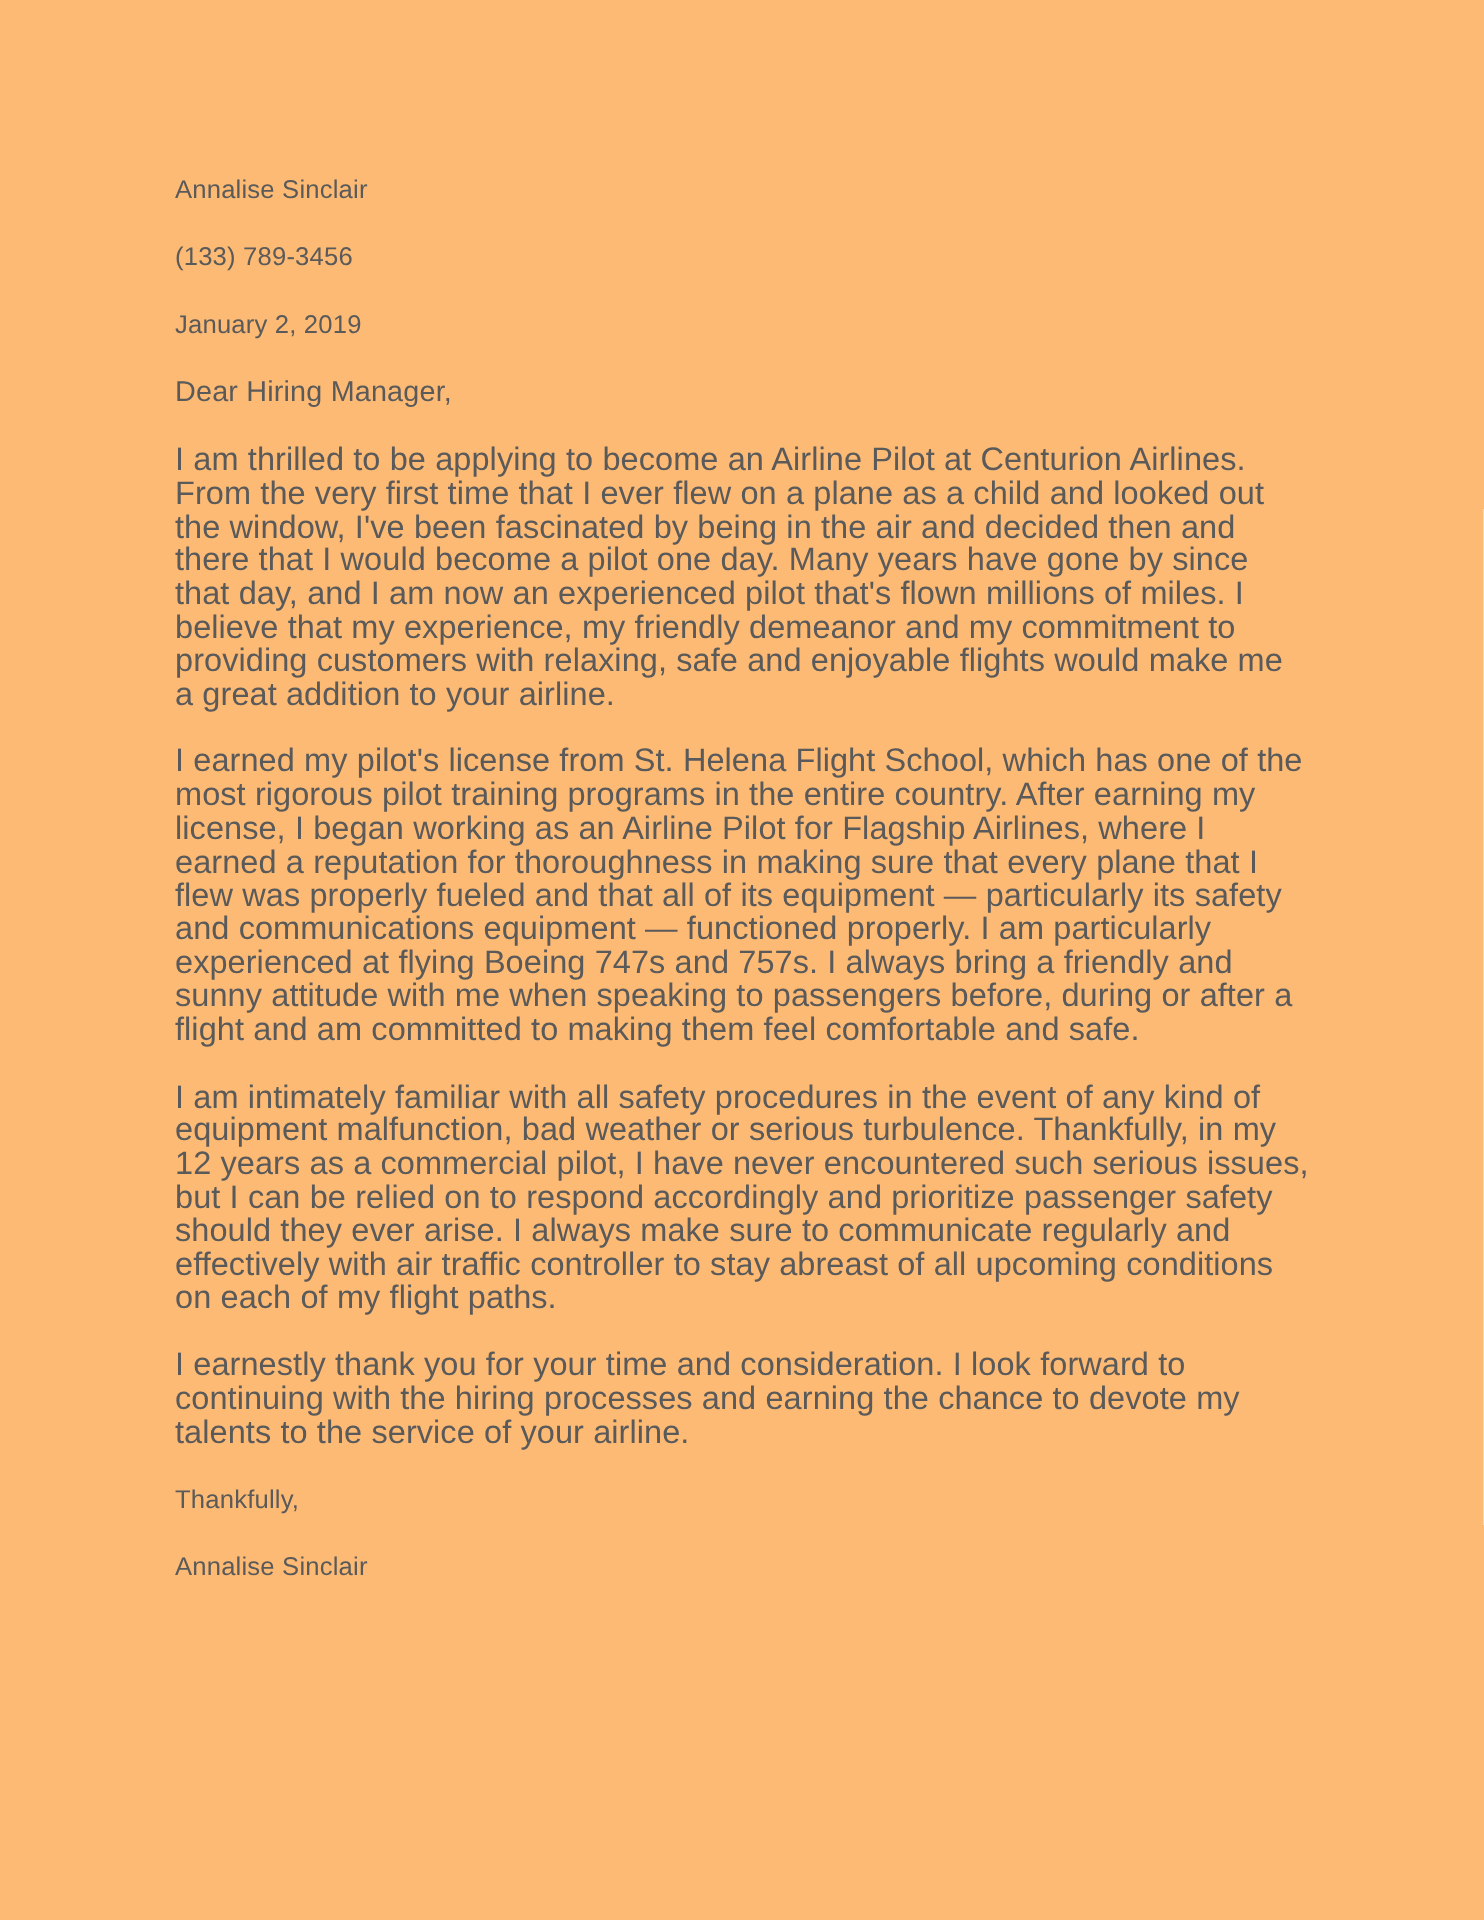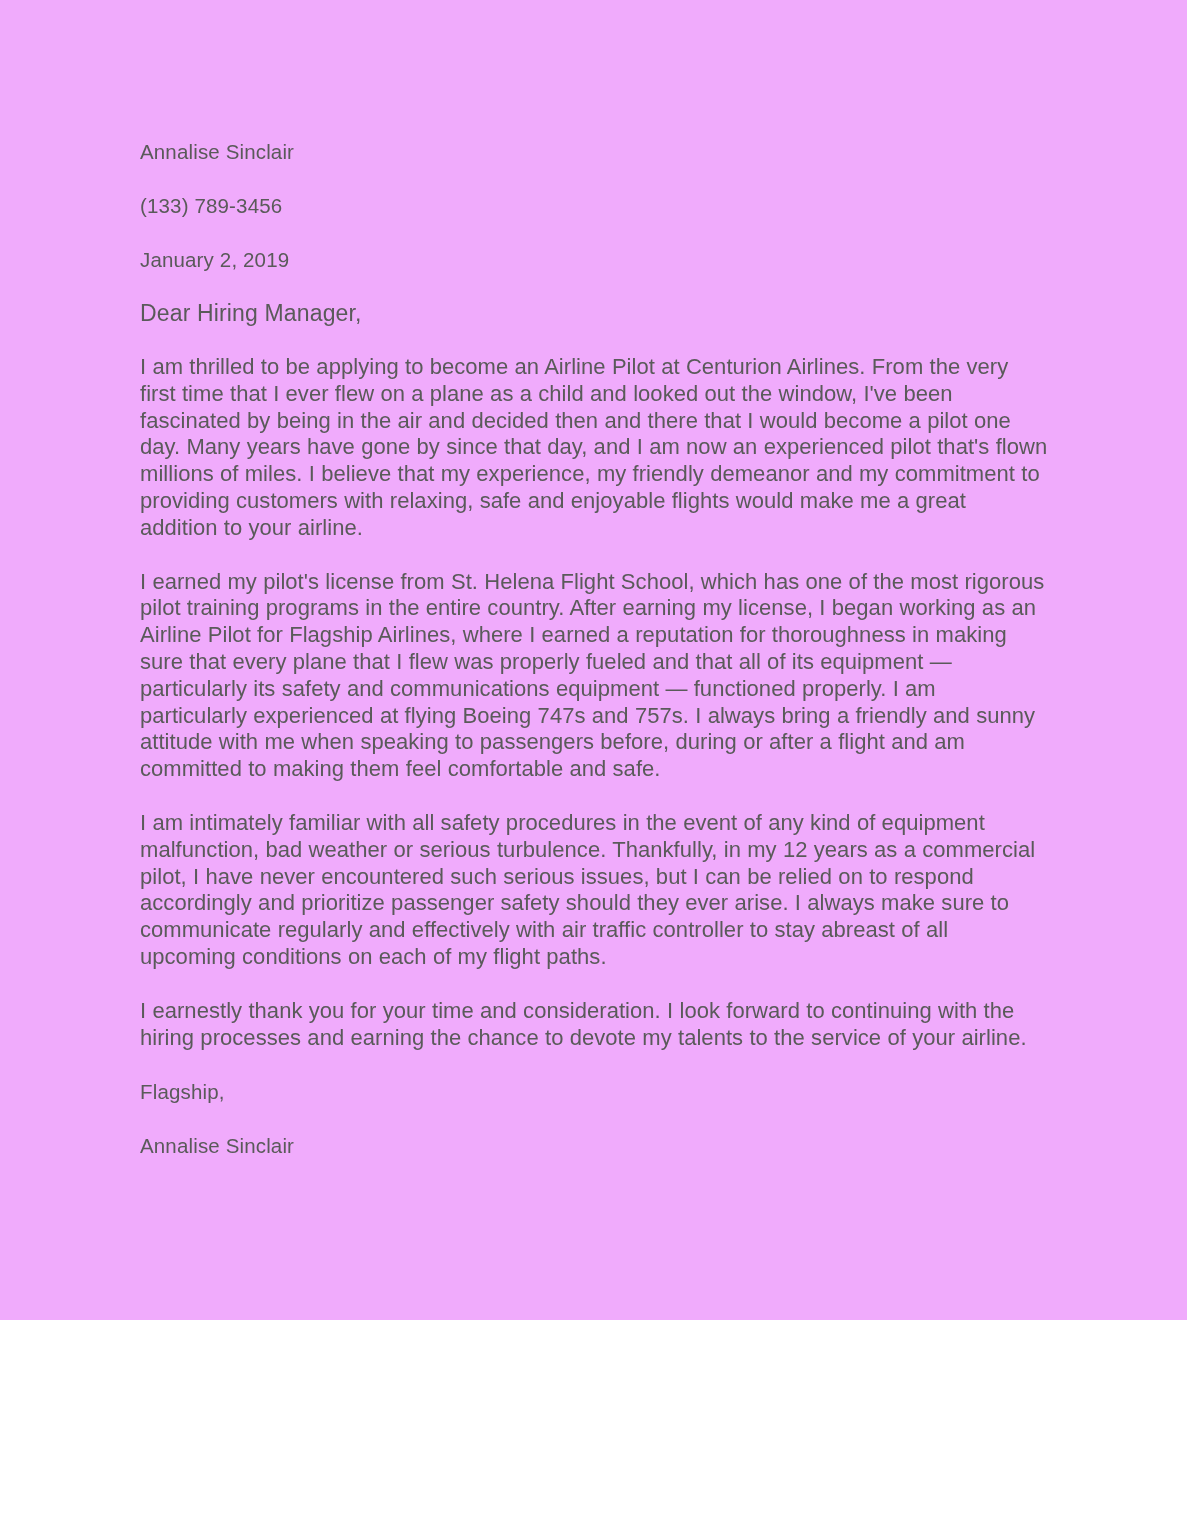--- a/index.html
+++ b/index.html
@@ -9,22 +9,22 @@
   }
   body {
     width: 1187px;
     height: 1536px;
     font-family: "Liberation Sans", sans-serif;
     color: #5a5a5a;
     -webkit-font-smoothing: antialiased;
   }
   .page {
     width: 1187px;
-    height: 1320px;
-    background: #f0abfc;
+    height: 1536px;
+    background: #fdba74;
     position: relative;
     box-sizing: border-box;
     padding: 138px 142px 0 140px;
   }
   .letter {
     width: 908px;
   }
   .hdr-line {
     font-size: 20.5px;
     line-height: 27px;
@@ -33,21 +33,21 @@
     letter-spacing: 0.15px;
   }
   .salutation {
     font-size: 23px;
     line-height: 27px;
     color: #5a5a5a;
     margin: 0 0 27px 0;
     letter-spacing: 0.15px;
   }
   .para {
-    font-size: 22px;
+    font-size: 26px;
     line-height: 26.8px;
     color: #5a5a5a;
     margin: 0 0 27px 0;
     letter-spacing: 0.05px;
     text-align: left;
     word-spacing: 0.1px;
   }
   .closing {
     font-size: 20.5px;
     line-height: 27px;
@@ -79,18 +79,18 @@
     <p class="salutation">Dear Hiring Manager,</p>
 
     <p class="para">I am thrilled to be applying to become an Airline Pilot at Centurion Airlines. From the very first time that I ever flew on a plane as a child and looked out the window, I've been fascinated by being in the air and decided then and there that I would become a pilot one day. Many years have gone by since that day, and I am now an experienced pilot that's flown millions of miles. I believe that my experience, my friendly demeanor and my commitment to providing customers with relaxing, safe and enjoyable flights would make me a great addition to your airline.</p>
 
     <p class="para">I earned my pilot's license from St. Helena Flight School, which has one of the most rigorous pilot training programs in the entire country. After earning my license, I began working as an Airline Pilot for Flagship Airlines, where I earned a reputation for thoroughness in making sure that every plane that I flew was properly fueled and that all of its equipment — particularly its safety and communications equipment — functioned properly. I am particularly experienced at flying Boeing 747s and 757s. I always bring a friendly and sunny attitude with me when speaking to passengers before, during or after a flight and am committed to making them feel comfortable and safe.</p>
 
     <p class="para">I am intimately familiar with all safety procedures in the event of any kind of equipment malfunction, bad weather or serious turbulence. Thankfully, in my 12 years as a commercial pilot, I have never encountered such serious issues, but I can be relied on to respond accordingly and prioritize passenger safety should they ever arise. I always make sure to communicate regularly and effectively with air traffic controller to stay abreast of all upcoming conditions on each of my flight paths.</p>
 
     <p class="para">I earnestly thank you for your time and consideration. I look forward to continuing with the hiring processes and earning the chance to devote my talents to the service of your airline.</p>
 
-    <p class="closing">Flagship,</p>
+    <p class="closing">Thankfully,</p>
 
     <p class="signature">Annalise Sinclair</p>
 
   </div>
 </div>
 
 </body></html>

